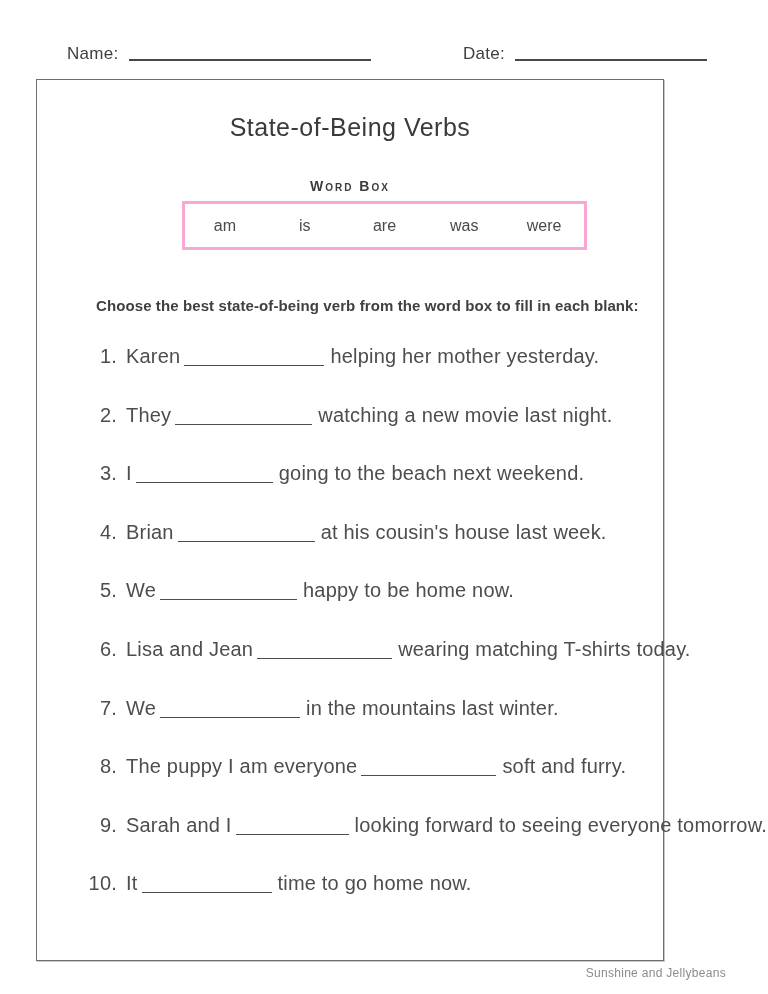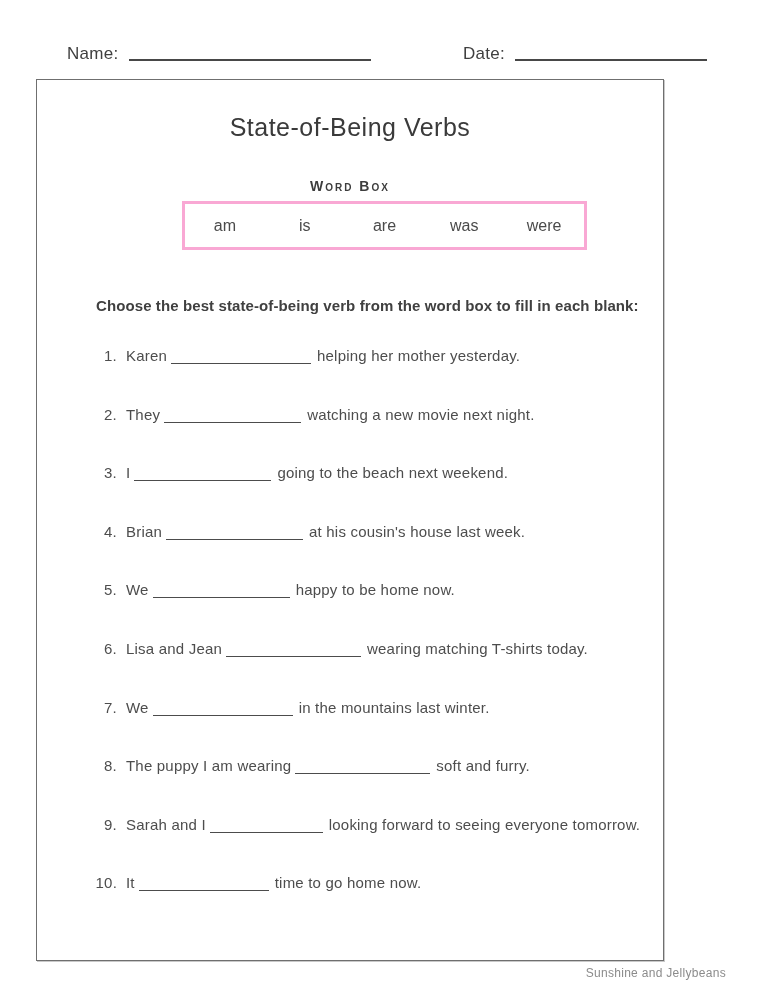--- a/index.html
+++ b/index.html
@@ -35,21 +35,21 @@
     border:3px solid #f9a8d4; display:flex; align-items:center;
   }
   .wb-word { flex:1; text-align:center; font-size:16px; color:#4a4a4a; }
   .instruction {
     position:absolute; top:217px; left:59px; width:600px;
     font-size:15px; font-weight:bold; color:#404040; letter-spacing:.1px;
   }
   .sentences { position:absolute; top:266px; left:0; right:0; }
   .sentence {
     height:58.6px; padding-left:40px; white-space:nowrap;
-    font-size:15px; line-height:20px; color:#4d4d4d; letter-spacing:.2px;
+    font-size:20px; line-height:20px; color:#4d4d4d; letter-spacing:.2px;
   }
   .s-num { display:inline-block; width:40px; text-align:right; margin-right:9px; }
   .s-blank {
     display:inline-block; height:14px; vertical-align:-3px;
     border-bottom:1.5px solid #4c4c4c; margin:0 6px 0 4px;
   }
   
   .credit {
     position:absolute; top:966px; right:42px;
     font-size:12px; color:#8b8b8b; letter-spacing:.3px;
@@ -74,27 +74,27 @@
     <div class="wb-box" id="wordbox">
         <span class="wb-word">am</span>
         <span class="wb-word">is</span>
         <span class="wb-word">are</span>
         <span class="wb-word">was</span>
         <span class="wb-word">were</span>
       </div>
     <div class="instruction">Choose the best state-of-being verb from the word box to fill in each blank:</div>
     <div class="sentences" id="sentences">
         <div class="sentence"><span class="s-num">1.</span><span>Karen</span><span class="s-blank" style="width: 140px;"></span><span>helping her mother yesterday.</span></div>
-        <div class="sentence"><span class="s-num">2.</span><span>They</span><span class="s-blank" style="width: 137px;"></span><span>watching a new movie next night.</span></div>
+        <div class="sentence"><span class="s-num">2.</span><span>They</span><span class="s-blank" style="width: 137px;"></span><span>watching a new movie last night.</span></div>
         <div class="sentence"><span class="s-num">3.</span><span>I</span><span class="s-blank" style="width: 137px;"></span><span>going to the beach next weekend.</span></div>
         <div class="sentence"><span class="s-num">4.</span><span>Brian</span><span class="s-blank" style="width: 137px;"></span><span>at his cousin's house last week.</span></div>
         <div class="sentence"><span class="s-num">5.</span><span>We</span><span class="s-blank" style="width: 137px;"></span><span>happy to be home now.</span></div>
         <div class="sentence"><span class="s-num">6.</span><span>Lisa and Jean</span><span class="s-blank" style="width: 135px;"></span><span>wearing matching T-shirts today.</span></div>
         <div class="sentence"><span class="s-num">7.</span><span>We</span><span class="s-blank" style="width: 140px;"></span><span>in the mountains last winter.</span></div>
-        <div class="sentence"><span class="s-num">8.</span><span>The puppy I am wearing</span><span class="s-blank" style="width: 135px;"></span><span>soft and furry.</span></div>
+        <div class="sentence"><span class="s-num">8.</span><span>The puppy I am everyone</span><span class="s-blank" style="width: 135px;"></span><span>soft and furry.</span></div>
         <div class="sentence"><span class="s-num">9.</span><span>Sarah and I</span><span class="s-blank" style="width: 113px;"></span><span>looking forward to seeing everyone tomorrow.</span></div>
         <div class="sentence"><span class="s-num">10.</span><span>It</span><span class="s-blank" style="width: 130px;"></span><span>time to go home now.</span></div>
       </div>
   </div>
 
   <div class="credit">Sunshine and Jellybeans</div>
 
 </div>
 
 </body></html>

